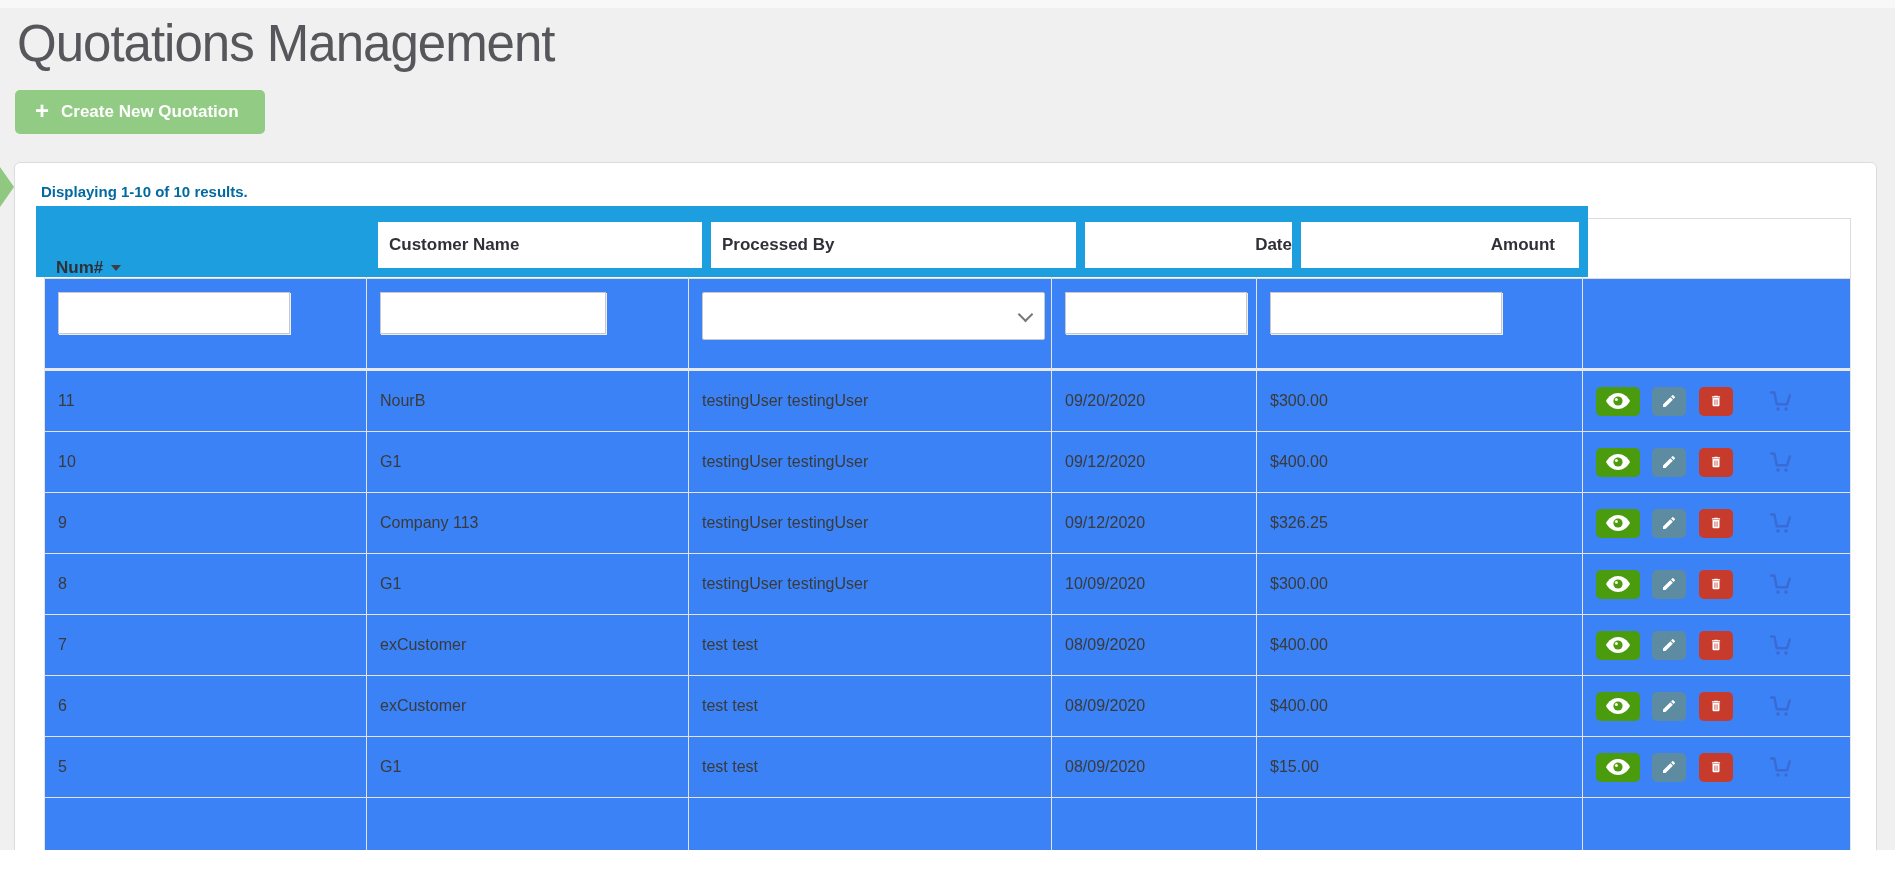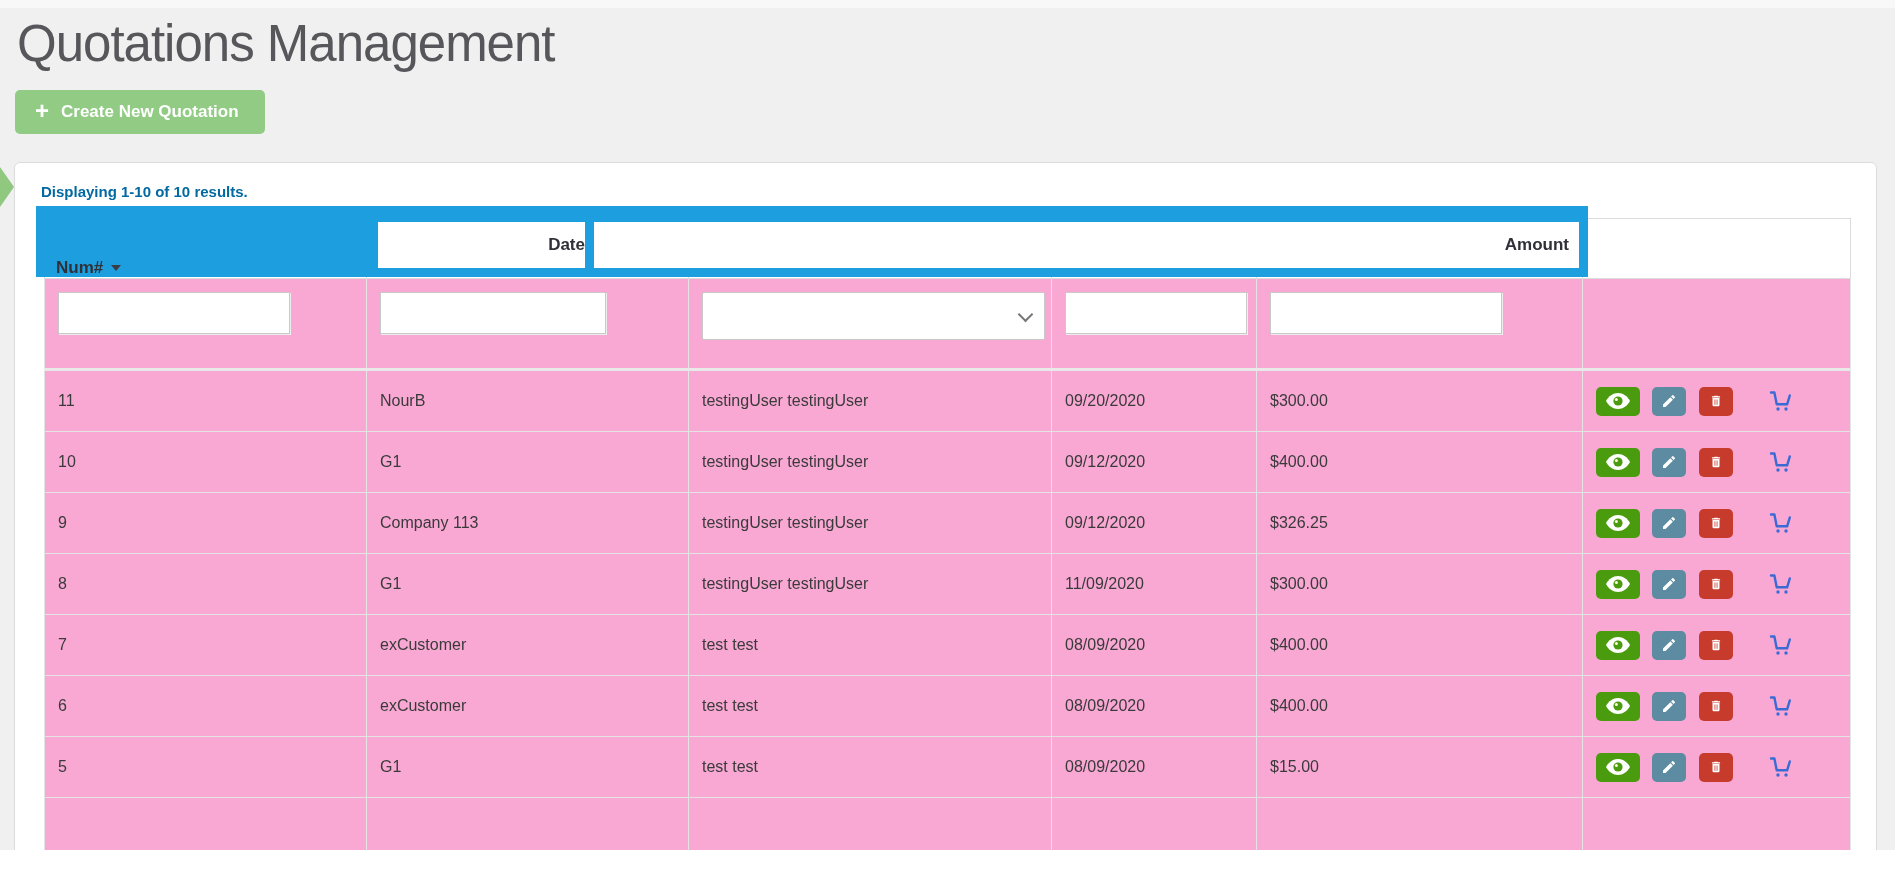--- a/index.html
+++ b/index.html
@@ -13,41 +13,41 @@
 
   .panel{position:absolute;left:14px;top:162px;width:1863px;height:710px;background:#fff;border:1px solid #dcdcdc;border-radius:6px;box-sizing:border-box;}
 
   .green-arrow{position:absolute;left:0;top:167px;width:0;height:0;border-top:20px solid transparent;border-bottom:20px solid transparent;border-left:14px solid #90c87f;}
 
   .summary{position:absolute;left:41px;top:183px;font-size:15px;font-weight:bold;color:#0369a1;}
 
   
   table.grid{position:absolute;left:44px;top:218px;width:1806px;border-collapse:collapse;table-layout:fixed;background:#fff;}
   table.grid th{border:1px solid #dcdcdc;background:#fff;height:59px;padding:0;}
-  table.grid td{border:1px solid #e4e4e4;padding:0 0 0 13px;font-size:16px;color:#3a3a3a;background:#f9a8d4;}
+  table.grid td{border:1px solid #e4e4e4;padding:0 0 0 13px;font-size:16px;color:#3a3a3a;background:#3b82f6;}
   tr.filter-row td{height:76px;vertical-align:top;padding-top:13px;border-bottom:3px solid #e9e9e9;}
   tbody tr.data-row td{height:60px;}
   tbody tr.empty-row td{height:57px;}
   tbody tr.cut-row td{height:60px;}
   td.c-amount{text-align:left;padding-right:15px;}
   td.c-actions{padding-left:14px;}
 
   .f-input{box-sizing:border-box;height:42px;border:1px solid #c9c9c9;background:#fff;padding:0 8px;font-size:15px;font-family:"Liberation Sans",sans-serif;box-shadow:1px 1px 0 #eee;}
   .sel-wrap{position:relative;display:inline-block;}
   .f-select{box-sizing:border-box;height:48px;border:1px solid #c9c9c9;background:#fff;appearance:none;-webkit-appearance:none;padding:0 30px 0 8px;font-size:15px;width:343px;border-radius:2px;}
   .sel-chev{position:absolute;right:14px;top:17px;width:9px;height:9px;border-right:2px solid #777;border-bottom:2px solid #777;transform:rotate(45deg);pointer-events:none;}
 
   
   .hl-band{position:absolute;left:36px;top:206px;width:1552px;height:71px;background:#1d9ede;display:flex;gap:9px;padding:16px 9px 9px 9px;box-sizing:border-box;z-index:3;}
   .hl-cell{background:#fff;display:flex;align-items:center;padding-left:11px;font-size:17px;font-weight:bold;color:#303038;cursor:pointer;}
   .hl-c1{width:313px;margin-top:46px;}
   .hl-c2{width:313px;}
   .hl-c3{width:354px;}
   .hl-c4{width:196px;justify-content:flex-end;}
-  .hl-c5{flex:1;justify-content:flex-end;padding-right:10px;}
+  .hl-c5{flex:1;justify-content:flex-end;padding-right:24px;}
   .sort-caret{width:0;height:0;border-left:5px solid transparent;border-right:5px solid transparent;border-top:6px solid #3c3c46;margin-left:8px;display:inline-block;}
 
   
   .abtn{height:29px;border:none;border-radius:5px;display:inline-flex;align-items:center;justify-content:center;cursor:pointer;vertical-align:middle;padding:0;}
   .abtn.view{width:44px;background:#4a9b0d;margin-right:8px;}
   .abtn.edit{width:34px;background:#5d8ba1;margin-right:8px;}
   .abtn.del{width:34px;background:#c63b2c;}
   .cart-btn{display:inline-flex;margin-left:30px;cursor:pointer;vertical-align:middle;}
 
   .bottom-strip{position:absolute;left:0;top:850px;width:100%;height:22px;background:#fff;z-index:10;}
@@ -208,21 +208,21 @@
           <circle cx="11" cy="19" r="1.7" fill="#3a6ad4"></circle>
           <circle cx="19" cy="19" r="1.7" fill="#3a6ad4"></circle>
         </svg>
       </span>
     </td>
   </tr>
         <tr class="data-row">
     <td class="c-num">8</td>
     <td class="c-customer">G1</td>
     <td class="c-processed">testingUser testingUser</td>
-    <td class="c-date">11/09/2020</td>
+    <td class="c-date">10/09/2020</td>
     <td class="c-amount">$300.00</td>
     <td class="c-actions">
       <button class="abtn view">
         <svg width="24" height="16" viewBox="0 0 24 16">
           <path d="M12 0C7 0 2.6 3.1 0 8c2.6 4.9 7 8 12 8s9.4-3.1 12-8c-2.6-4.9-7-8-12-8z" fill="#fff"></path>
           <circle cx="12" cy="8" r="4.6" fill="#4a9b0d"></circle>
           <circle cx="10.4" cy="6.6" r="1.5" fill="#fefbe0"></circle>
         </svg>
       </button>
       <button class="abtn edit">
@@ -360,20 +360,26 @@
           <td></td>
         </tr>
       </tbody>
   </table>
 
   <div class="hl-band">
     <div class="hl-cell hl-c1">
       <span>Num#</span>
       <span class="sort-caret"></span>
     </div>
+    <div class="hl-cell hl-c2">
+      <span>Customer Name</span>
+    </div>
+    <div class="hl-cell hl-c3">
+      <span>Processed By</span>
+    </div>
     <div class="hl-cell hl-c4">
       <span>Date</span>
     </div>
     <div class="hl-cell hl-c5">
       <span>Amount</span>
     </div>
   </div>
 
   <div class="bottom-strip"></div>
 </div>

